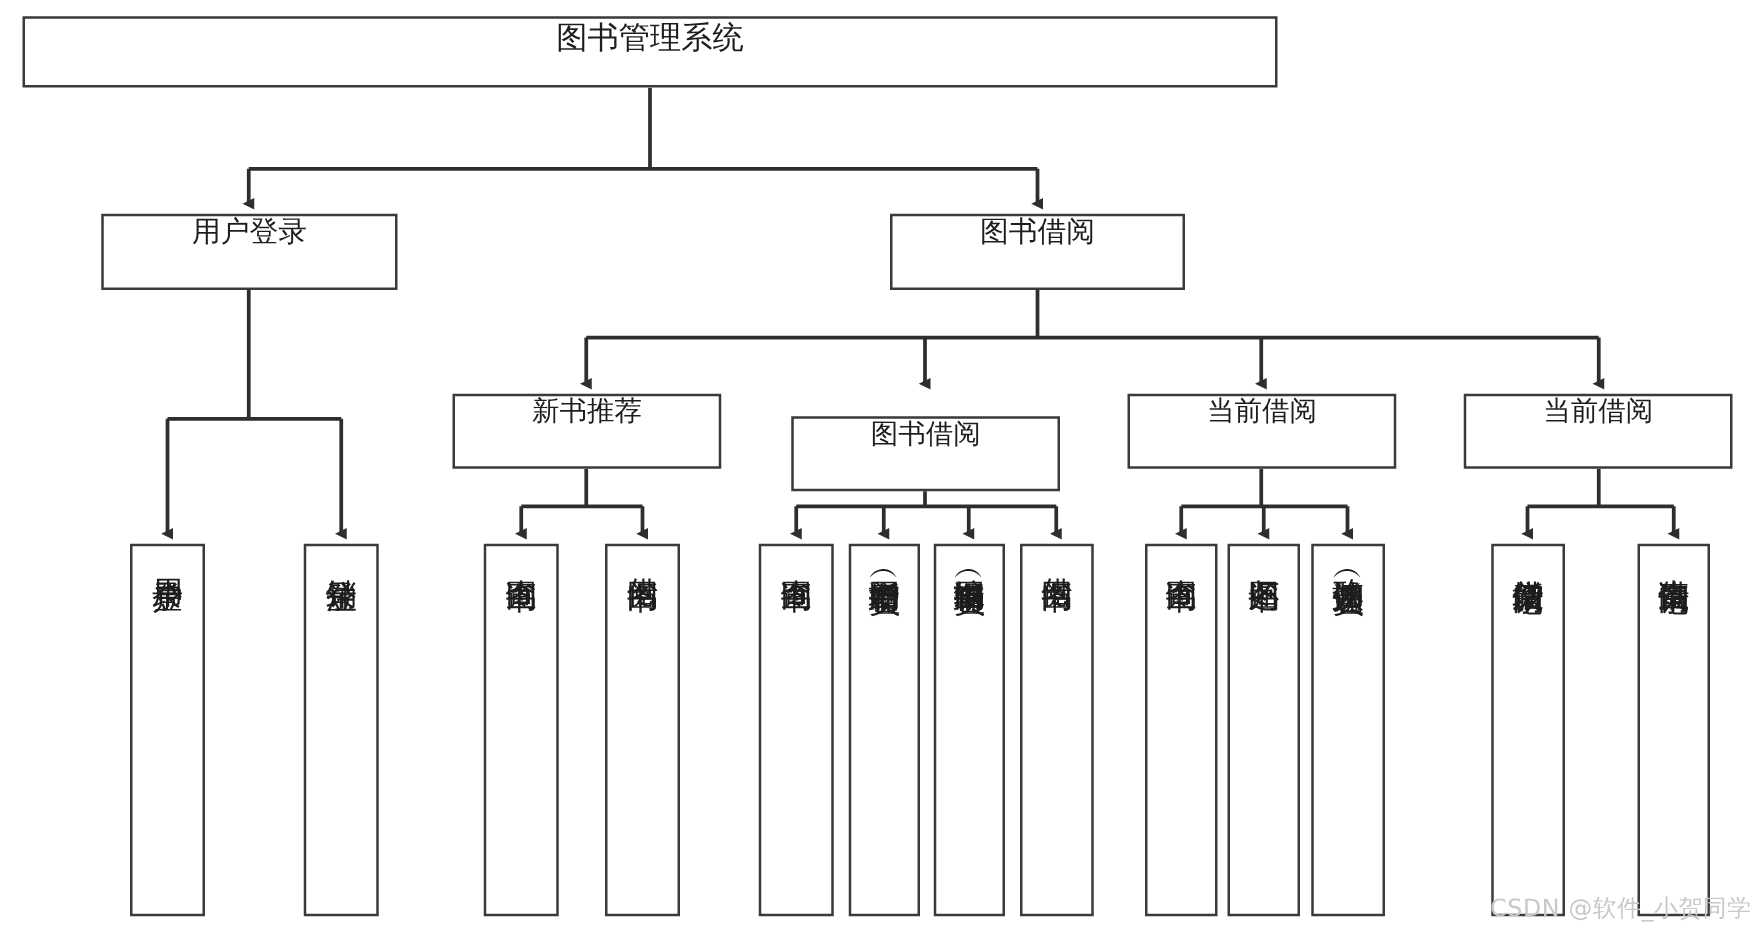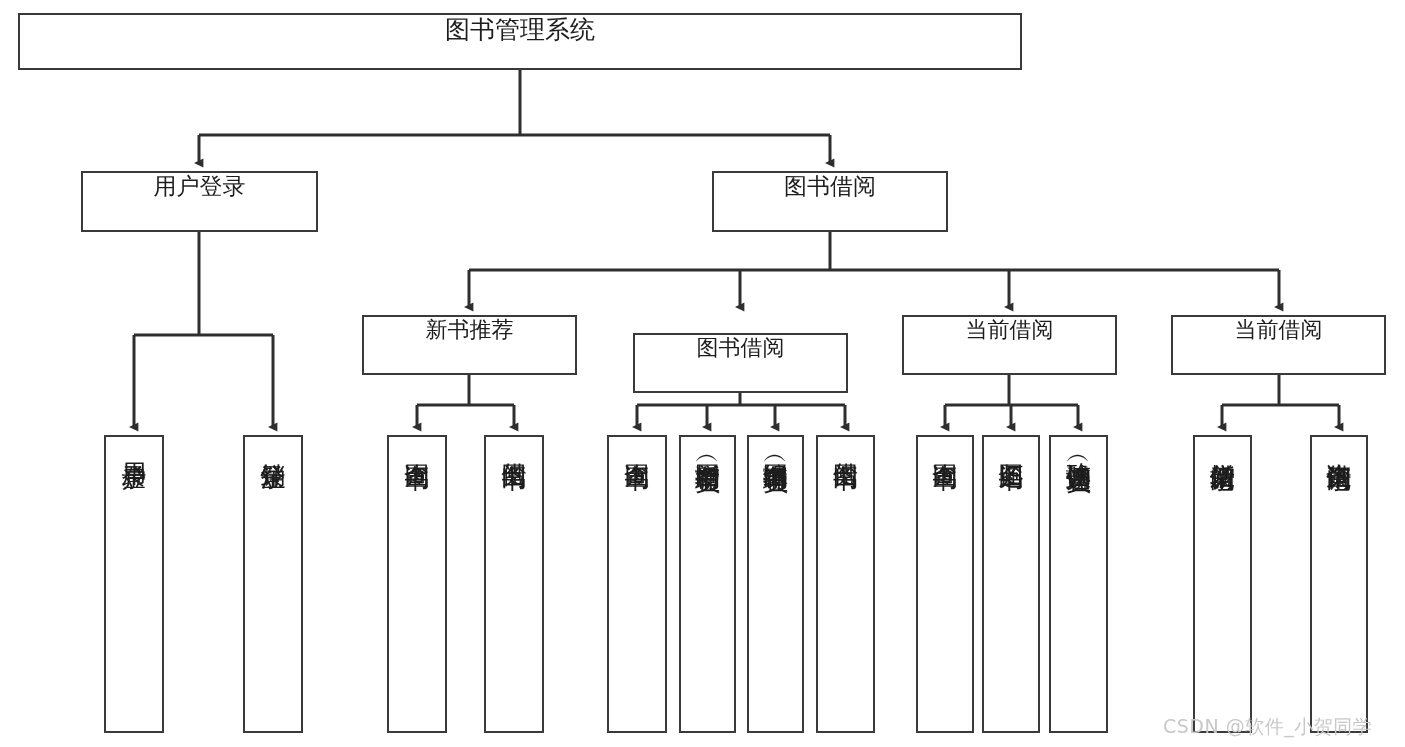--- a/index.html
+++ b/index.html
@@ -186,14 +186,14 @@
   <div class="node leaf" style="left: 1049px; top: 435px; width: 59px; height: 298px; border-color: rgb(58, 58, 58); background: rgb(255, 255, 255); color: rgb(29, 29, 29);">
     <span class="node-label">确认归还（管理员）</span>
   </div>
   <div class="node leaf" style="left: 1193px; top: 435px; width: 59px; height: 298px; border-color: rgb(58, 58, 58); background: rgb(255, 255, 255); color: rgb(29, 29, 29);">
     <span class="node-label">新增借阅记录</span>
   </div>
   <div class="node leaf" style="left: 1310px; top: 435px; width: 58px; height: 298px; border-color: rgb(58, 58, 58); background: rgb(255, 255, 255); color: rgb(29, 29, 29);">
     <span class="node-label">查询借阅记录</span>
   </div>
 
-  <div class="watermark" style="left: 1163px; top: 714px; color: rgb(200, 200, 200);">CSDN @软件_小贺同学</div>
+  <div class="watermark" style="left: 1192px; top: 714px; color: rgb(200, 200, 200);">CSDN @软件_小贺同学</div>
 </div>
 
 </body></html>

